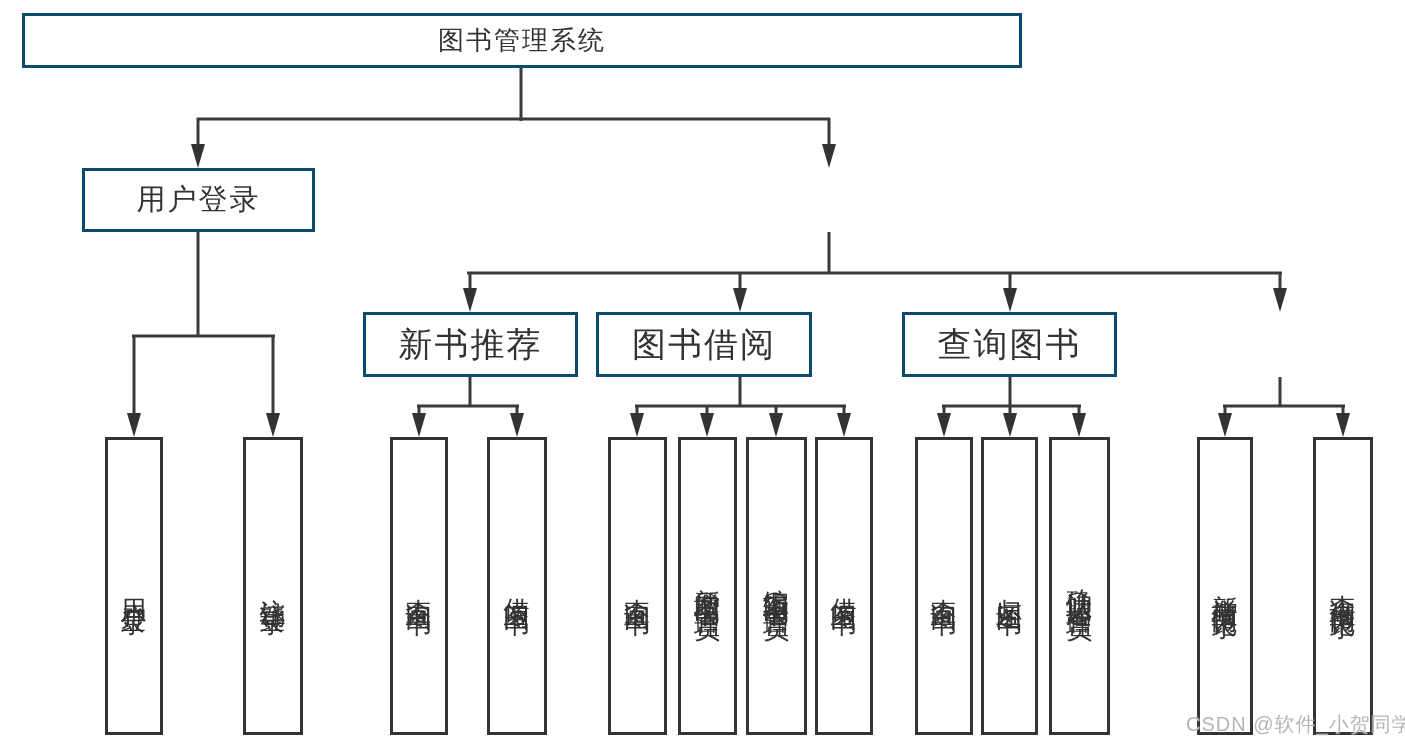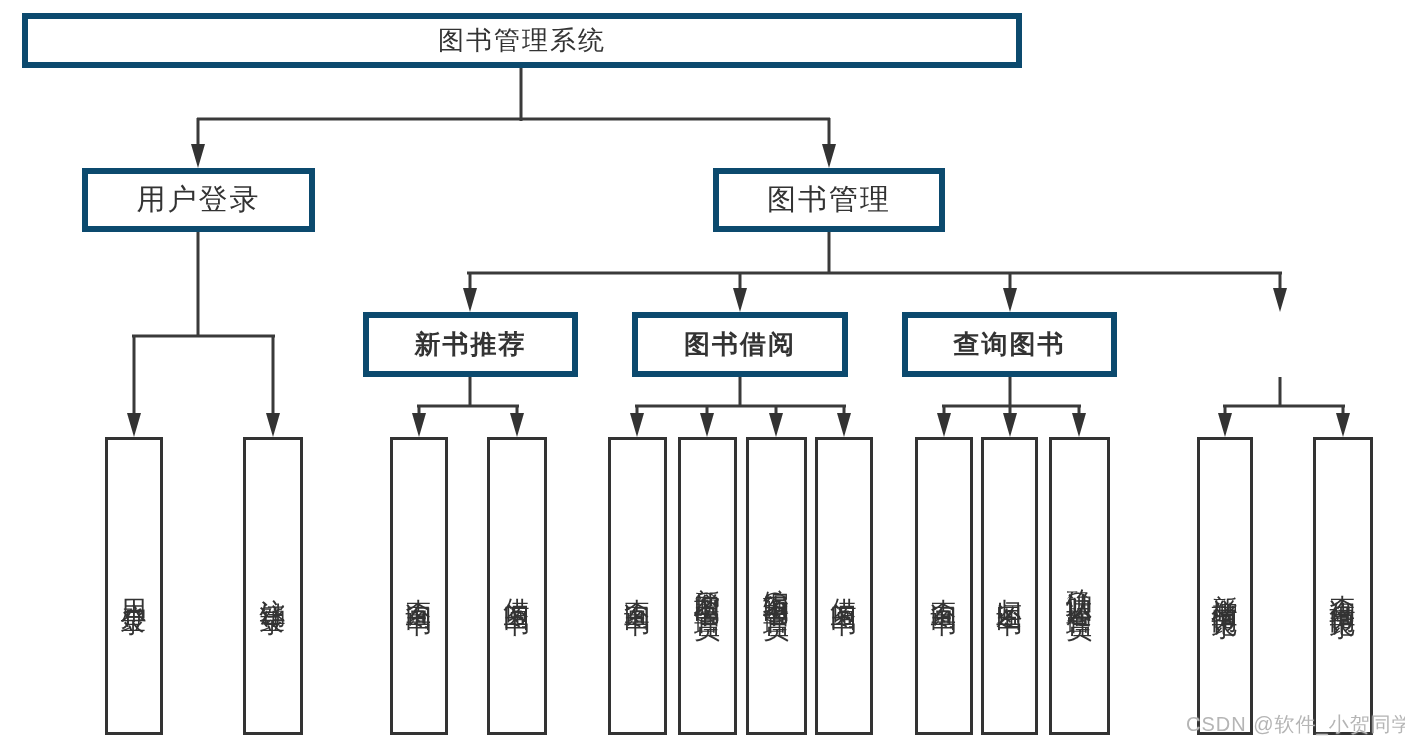--- a/index.html
+++ b/index.html
@@ -9,32 +9,32 @@
     position: relative;
     width: 1405px;
     height: 747px;
     background: #ffffff;
     overflow: hidden;
     color: #333333;
   }
   
   .box {
     position: absolute;
-    border: 6px solid #0c4a6e;
+    border: 3px solid #0c4a6e;
     background: #ffffff;
     display: flex;
     align-items: center;
     justify-content: center;
     letter-spacing: 2px;
     color: #333333;
     z-index: 2;
   }
   .box.root  { font-size: 26px; }
   .box.lvl2  { font-size: 29px; }
-  .box.lvl3  { font-size: 26px; font-weight: bold; }
+  .box.lvl3  { font-size: 34px; }
   
   .vbox {
     position: absolute;
     top: 437px;
     height: 298px;
     border: 3px solid #333333;
     background: #ffffff;
     display: flex;
     align-items: center;
     justify-content: center;
@@ -86,24 +86,23 @@
   }
 </style>
 </head>
 <body>
 
 <div class="canvas">
 
   <div class="box root" style="left:22px;top:13px;width:1000px;height:55px">图书管理系统</div>
 
   <div class="box lvl2" style="left:82px;top:168px;width:233px;height:64px">用户登录</div>
-  <div class="box lvl2" style="left:713px;top:168px;width:232px;height:64px">图书管理</div>
 
   <div class="box lvl3" style="left:363px;top:312px;width:215px;height:65px">新书推荐</div>
-  <div class="box lvl3" style="left:632px;top:312px;width:216px;height:65px">图书借阅</div>
+  <div class="box lvl3" style="left:596px;top:312px;width:216px;height:65px">图书借阅</div>
   <div class="box lvl3" style="left:902px;top:312px;width:215px;height:65px">查询图书</div>
 
   <div class="vbox" style="left:105px;width:58px">
     <span>用户登录</span>
   </div>
   <div class="vbox" style="left:243px;width:60px">
     <span>注销登录</span>
   </div>
   <div class="vbox" style="left:390px;width:58px">
     <span>查询图书</span>

